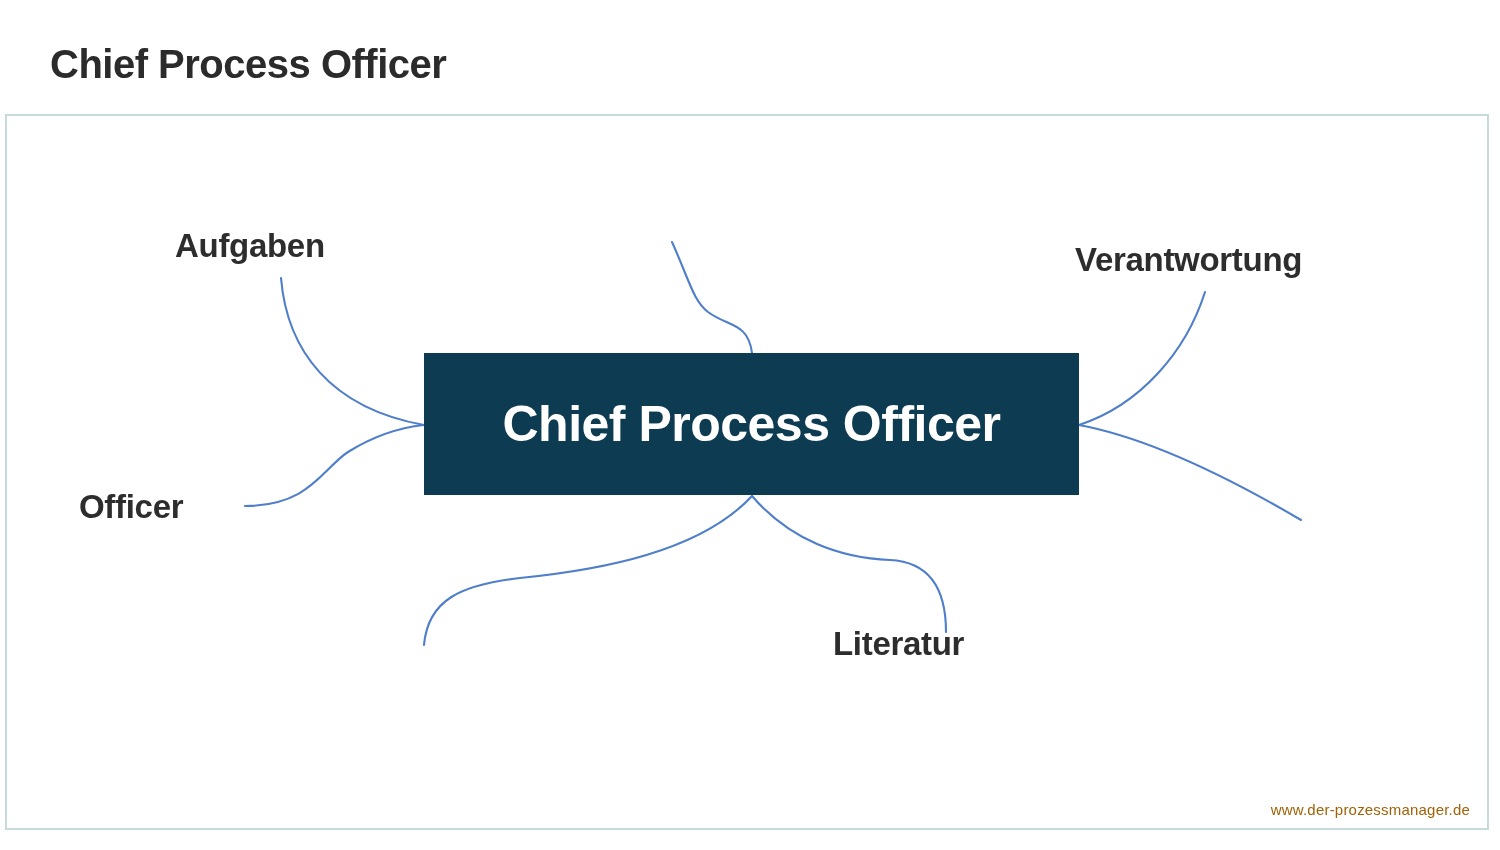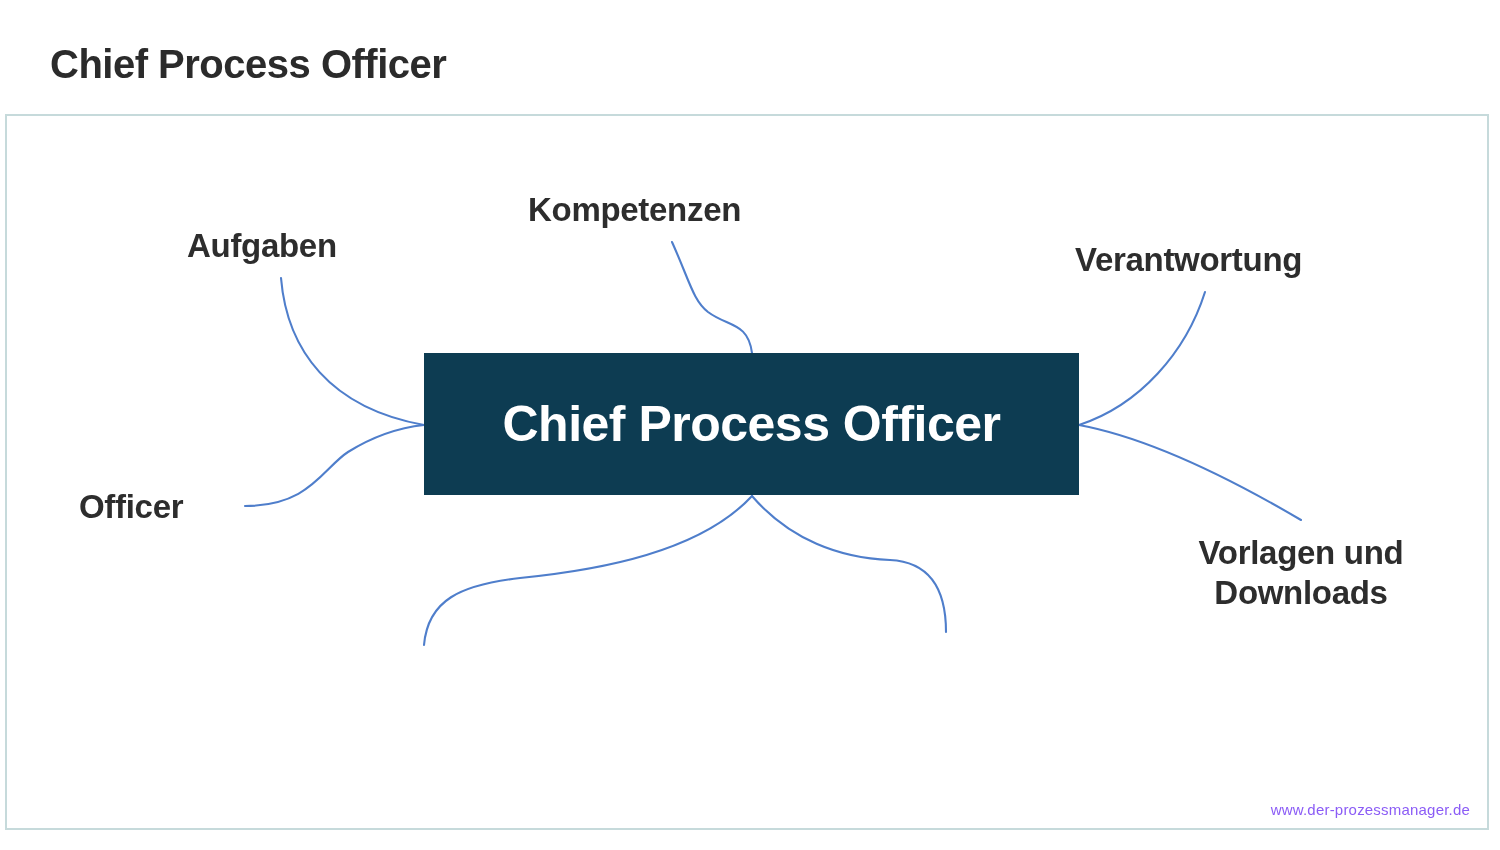--- a/index.html
+++ b/index.html
@@ -99,35 +99,35 @@
     position: absolute;
     color: #2d2d2d;
     font-size: 33px;
     font-weight: 700;
     letter-spacing: -0.3px;
     line-height: 1.22;
     white-space: pre-line;
   }
   .branch.two-line { text-align: center; }
 
-  .branch-aufgaben      { left: 175px; top: 226px; margin-left: 12px; }
+  .branch-aufgaben      { left: 175px; top: 226px; }
   .branch-kompetenzen   { left: 528px; top: 190px; }
   .branch-verantwortung { left: 1039px; top: 240px; margin-left: 36px; }
   .branch-vorlagen      { left: 1163px; top: 533px; width: 276px; }
   .branch-gehalt        { left: 79px;  top: 487px; }
   .branch-schulungen    { left: 118px; top: 648px; width: 616px; }
   .branch-literatur     { left: 833px; top: 624px; }
 
   
   .watermark {
     position: absolute;
     right: 30px;
     bottom: 32px;
     font-size: 15px;
-    color: #8b5cf6;
+    color: #a16207;
     letter-spacing: 0.2px;
     white-space: nowrap;
   }
 </style>
 </head>
 <body>
 
 <div id="page">
 
   <div class="frame"></div>
@@ -156,27 +156,25 @@
         <path d="M 752 496 C 700 552 600 570 520 578 C 460 585 428 600 424 645"></path>
       </g>
     </svg>
 
     <div class="center-node">
       <span class="center-node-label">Chief Process Officer</span>
     </div>
 
     <div class="branch branch-aufgaben">Aufgaben</div>
 
-    <div class="branch branch-kompetenzen">Kompetenzen</div>
 
     <div class="branch branch-verantwortung">Verantwortung</div>
 
-    <div class="branch branch-vorlagen two-line">Vorlagen und
-Downloads</div>
 
+    <div class="branch branch-literatur">Literatur</div>
 
 
     <div class="branch branch-gehalt">Officer</div>
 
   </div>
 
   <div class="watermark">www.der-prozessmanager.de</div>
 
 </div>
 

